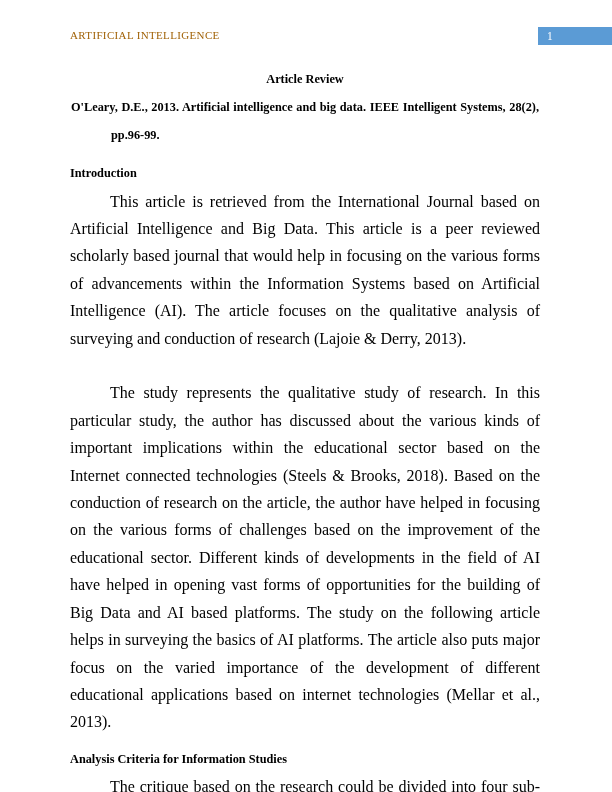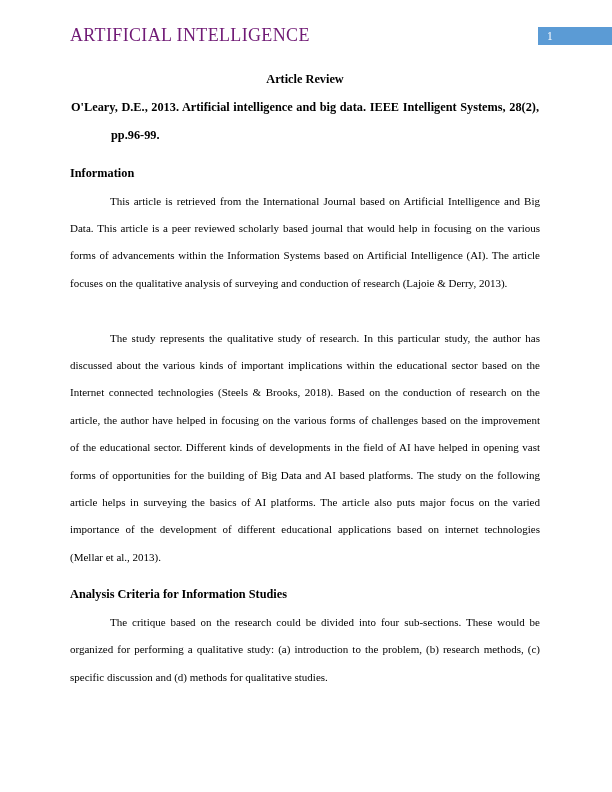--- a/index.html
+++ b/index.html
@@ -28,25 +28,25 @@
     position: absolute;
     left: 0;
     top: 0;
     width: 612px;
     height: 62px;
   }
   .header-title {
     position: absolute;
     left: 70px;
     top: 28px;
-    font-size: 18px;
+    font-size: 11px;
     line-height: 14px;
     letter-spacing: 0.35px;
     font-weight: normal;
-    color: #701a75;
+    color: #a16207;
     white-space: nowrap;
   }
   .page-number-box {
     position: absolute;
     left: 538px;
     top: 27px;
     width: 74px;
     height: 18px;
     background: #5b9bd5;
   }
@@ -89,21 +89,21 @@
   .section-heading {
     font-weight: bold;
     font-size: 12.3px;
     line-height: 27.4px;
     margin: 0;
     padding-top: 5px;
     text-align: left;
   }
 
   .para {
-    font-size: 11px;
+    font-size: 16px;
     line-height: 27.4px;
     margin: 0;
     text-indent: 40px;
     text-align: justify;
     text-justify: inter-word;
   }
   .spacer-line {
     height: 27.4px;
   }
   .spacer-half {
@@ -123,21 +123,21 @@
   </div>
 
   <div class="content">
 
     <p class="doc-title">Article Review</p>
 
     <p class="citation">O'Leary, D.E., 2013. Artificial intelligence and big data. IEEE Intelligent Systems, 28(2), pp.96-99.</p>
 
     <div class="spacer-half"></div>
 
-    <h2 class="section-heading">Information</h2>
+    <h2 class="section-heading">Introduction</h2>
 
     <p class="para">This article is retrieved from the International Journal based on Artificial Intelligence and Big Data. This article is a peer reviewed scholarly based journal that would help in focusing on the various forms of advancements within the Information Systems based on Artificial Intelligence (AI). The article focuses on the qualitative analysis of surveying and conduction of research (Lajoie &amp; Derry, 2013).</p>
 
     <div class="spacer-line"></div>
 
     <p class="para">The study represents the qualitative study of research. In this particular study, the author has discussed about the various kinds of important implications within the educational sector based on the Internet connected technologies (Steels &amp; Brooks, 2018). Based on the conduction of research on the article, the author have helped in focusing on the various forms of challenges based on the improvement of the educational sector. Different kinds of developments in the field of AI have helped in opening vast forms of opportunities for the building of Big Data and AI based platforms. The study on the following article helps in surveying the basics of AI platforms. The article also puts major focus on the varied importance of the development of different educational applications based on internet technologies (Mellar et al., 2013).</p>
 
     <div class="spacer-half"></div>
 
     <h2 class="section-heading">Analysis Criteria for Information Studies</h2>

